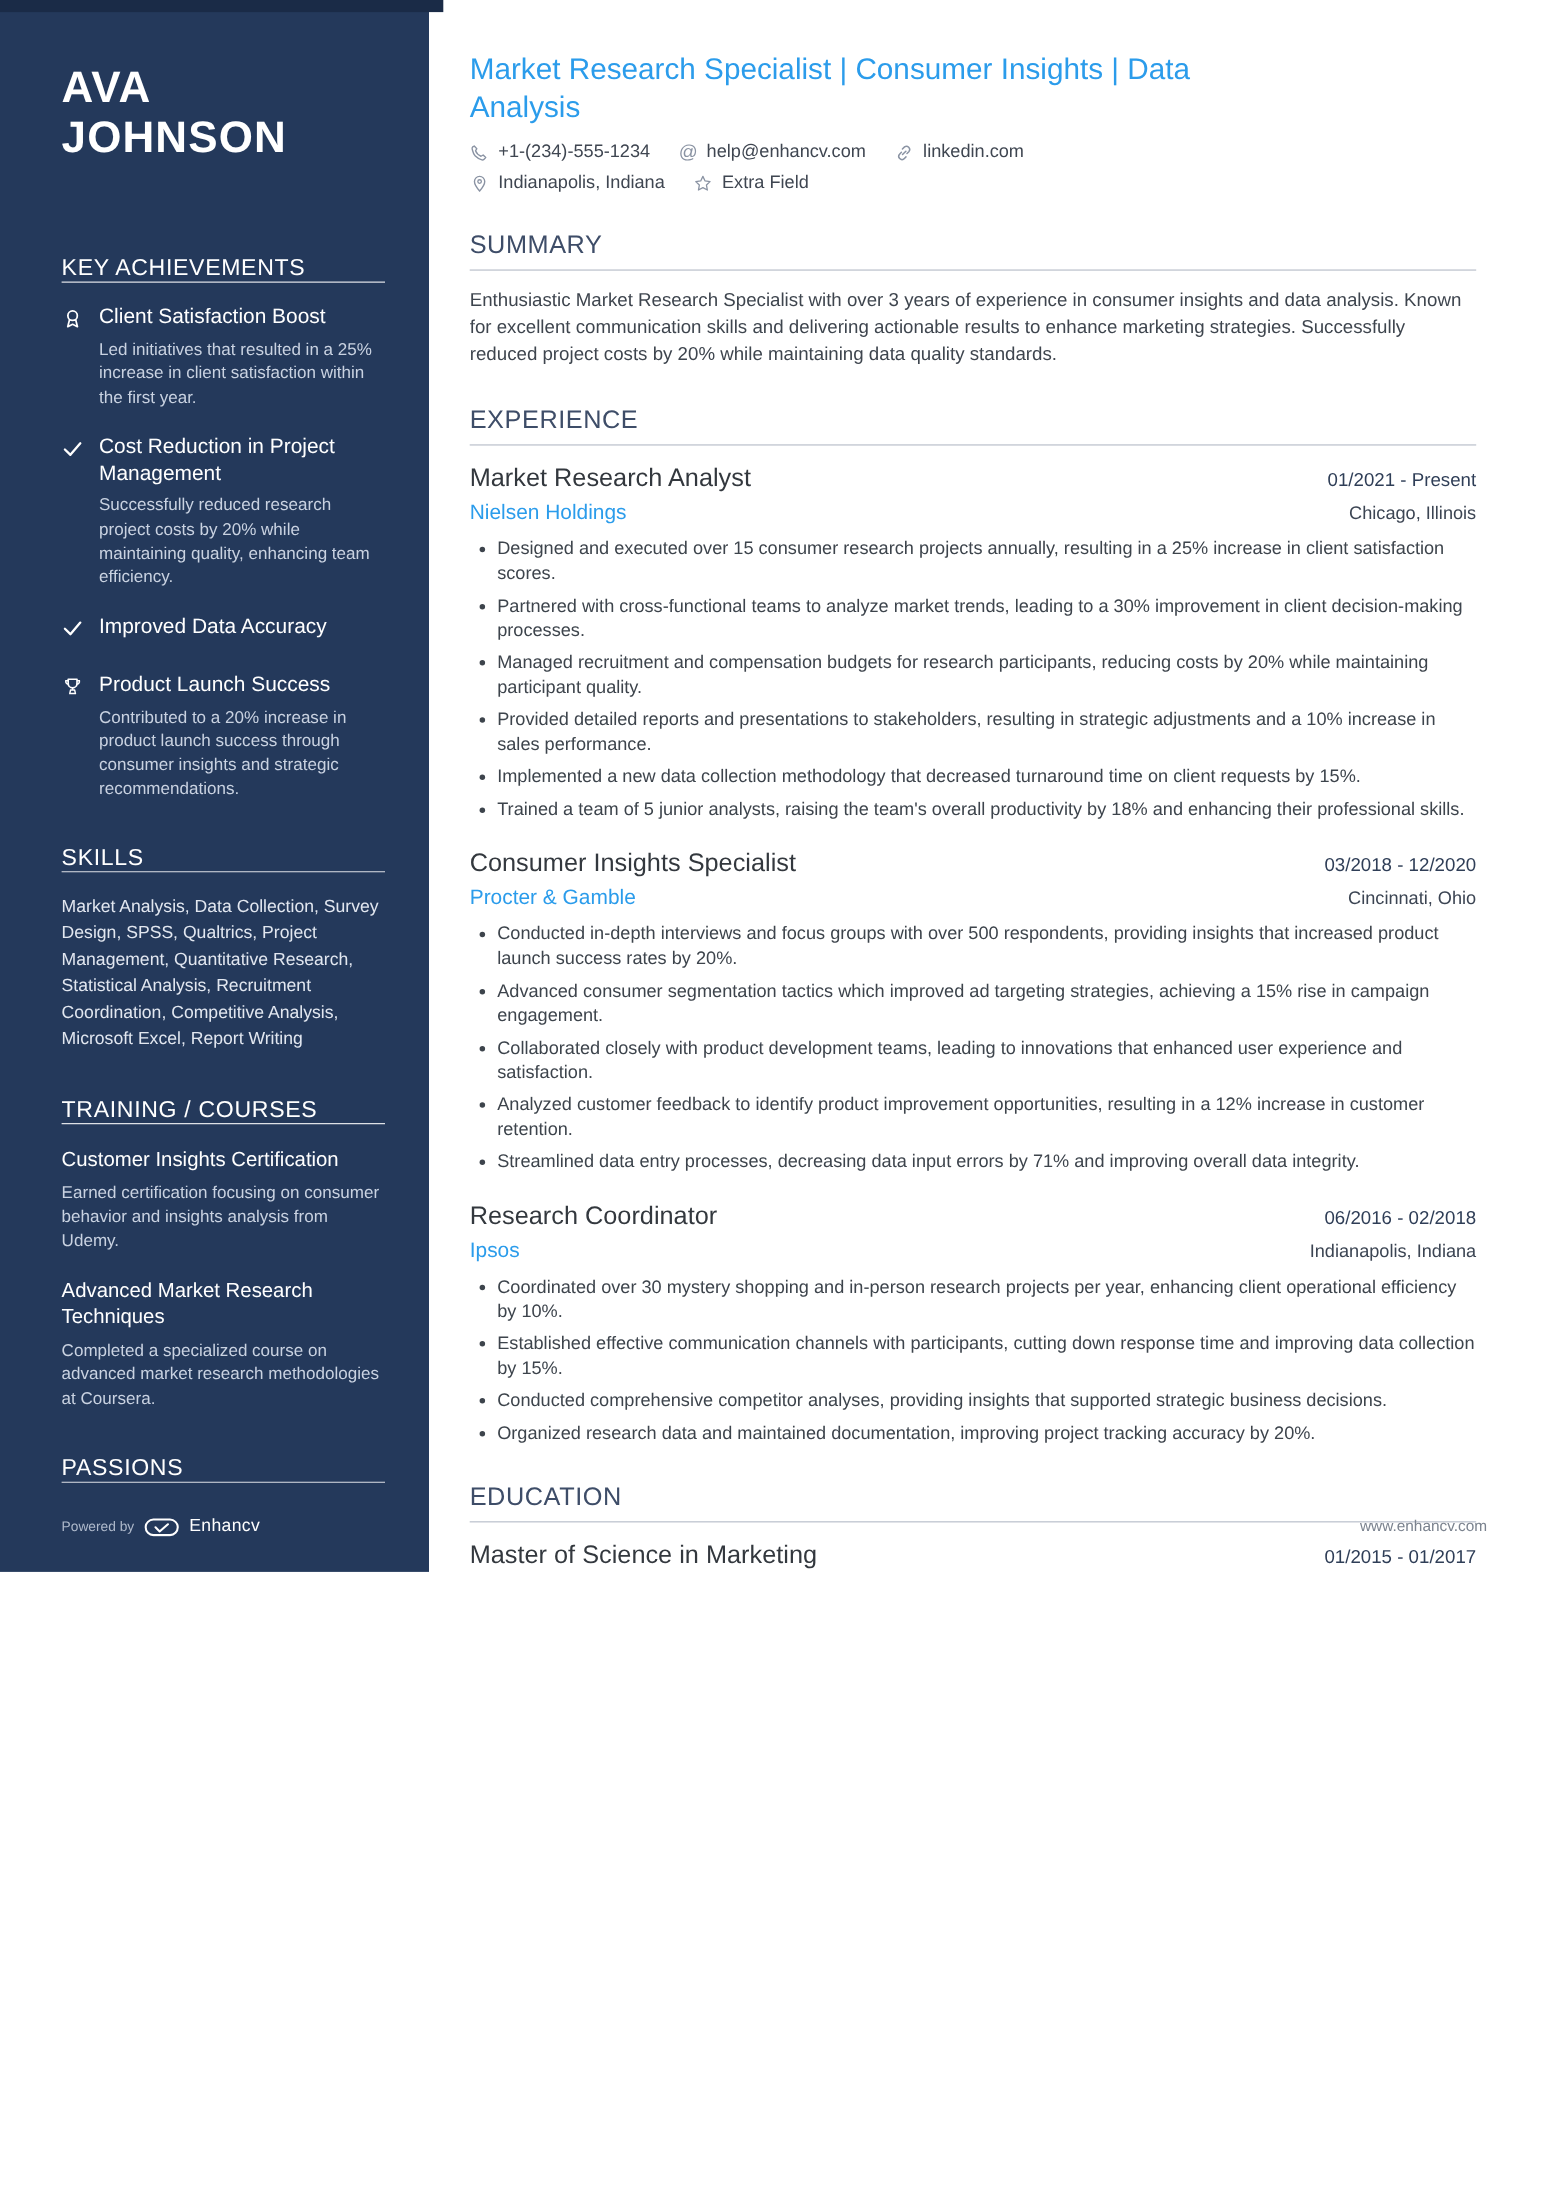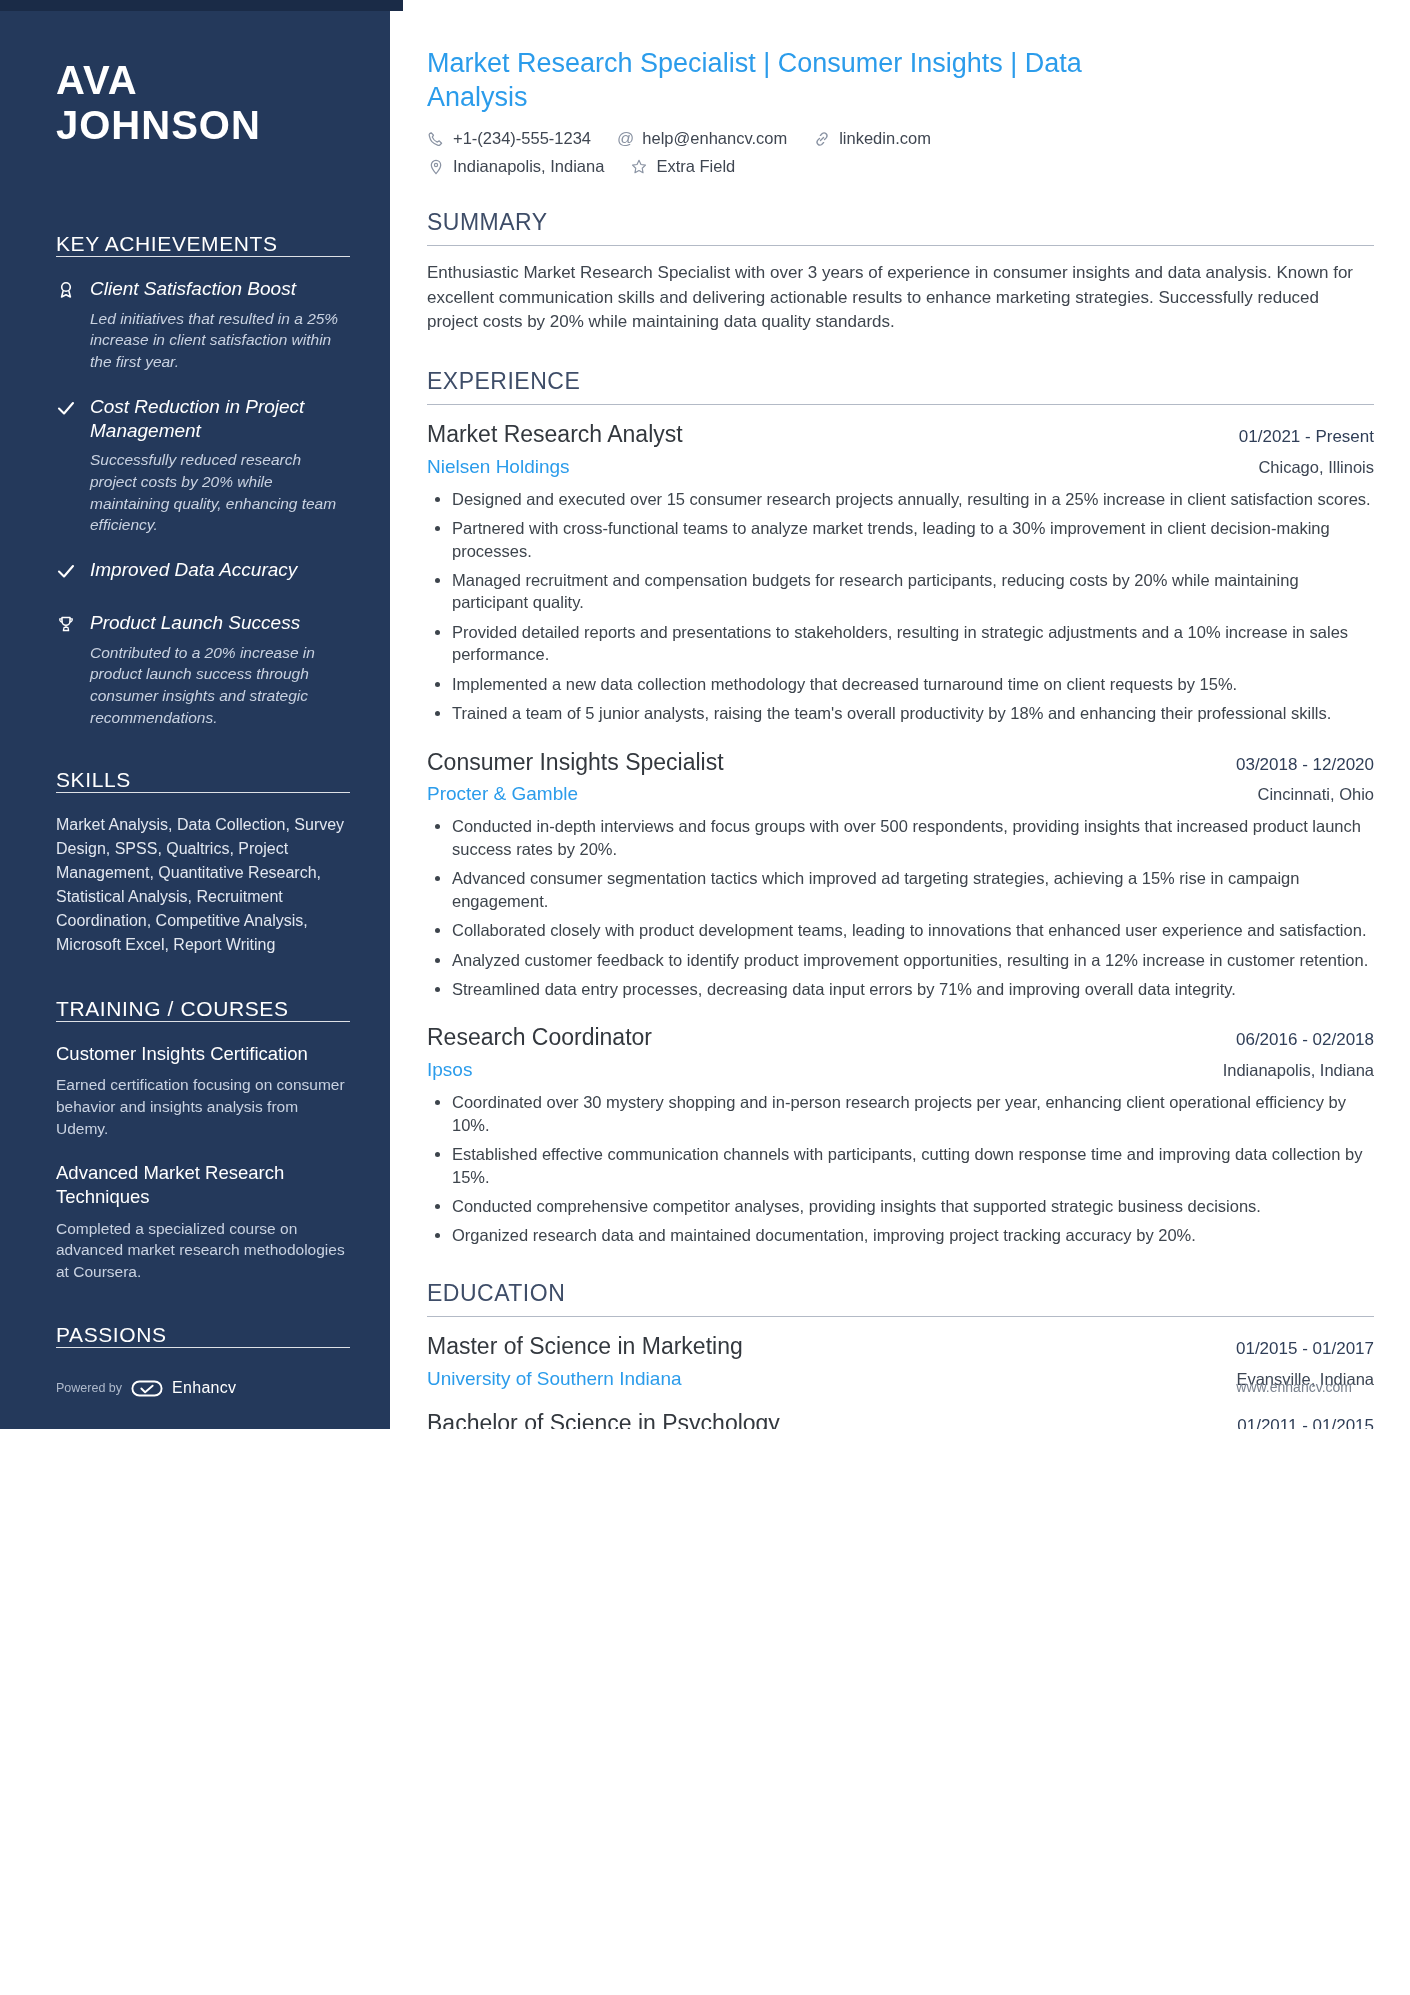--- a/index.html
+++ b/index.html
@@ -10,40 +10,40 @@
 
   .top-strip { position:absolute; top:0; left:0; width:403px; height:11px; background:var(--top-strip,#1a2b47); z-index:3; }
 
   
   .sidebar { position:absolute; top:0; left:0; width:390px; height:100%; background:var(--sidebar-bg,#24395b); color:#fff; padding:58px 40px 0 56px; z-index:2; }
   .name { font-size:40px; font-weight:700; letter-spacing:1px; color:#ffffff; margin-bottom:84px; }
 
   .sb-section { margin-bottom:40px; }
   .sb-heading { font-size:21px; font-weight:400; letter-spacing:.6px; color:#ffffff; border-bottom:1px solid rgba(255,255,255,.85); margin-bottom:20px; }
 
-  .ach-item { display:flex; gap:12px; margin-bottom:22px;font-style:italic; }
+  .ach-item { display:flex; gap:12px; margin-bottom:22px; }
   .ach-icon { flex:0 0 22px; width:22px; color:#ffffff; padding-top:3px; }
   .ach-icon svg { width:20px; height:20px; display:block; }
   .ach-title { font-size:19px; font-weight:400; color:#ffffff; line-height:1.25; margin-bottom:7px; }
   .ach-text { font-size:15.5px; line-height:1.4; color:#c9d2e1; }
 
   .skills-text { font-size:16px; line-height:1.5; color:#e2e7f0; }
 
   .tr-item { margin-bottom:22px; }
   .tr-title { font-size:18.5px; font-weight:400; color:#ffffff; line-height:1.3; margin-bottom:8px; }
   .tr-text { font-size:15.5px; line-height:1.4; color:#c9d2e1; }
 
   .sb-footer { position:absolute; left:56px; bottom:32px; display:flex; align-items:center; gap:9px; }
   .powered-label { font-size:12.5px; color:#aeb9cb; }
   .logo-mark { color:#ffffff; display:inline-flex; }
   .logo-mark svg { width:32px; height:17px; display:block; }
   .logo-text { font-size:16px; color:#ffffff; letter-spacing:.3px; }
 
   
-  .main { position:absolute; top:0; left:390px; right:0; height:100%; padding:46px 36px 0 37px;border-radius:13px; }
+  .main { position:absolute; top:0; left:390px; right:0; height:100%; padding:46px 68px 0 37px;border-radius:13px; }
   .headline { color:var(--accent,#2b9ceb); font-size:27px; font-weight:400; line-height:1.26; max-width:680px; margin-bottom:15px; }
 
   .contact-row { display:flex; align-items:center; gap:26px; margin-bottom:9px; }
   .contact { display:flex; align-items:center; gap:8px; font-size:16.5px; color:#3f4651; }
   .c-icon { color:#8a93a3; display:inline-flex; align-items:center; }
   .c-icon svg { width:18px; height:18px; display:block; }
   .at-glyph { font-size:17px; color:#8a93a3; line-height:1; }
 
   .m-section { margin-top:33px; }
   .m-heading { font-size:23px; font-weight:400; letter-spacing:.5px; color:#3e4d68; padding-bottom:9px; border-bottom:1.5px solid #b3bac6; margin-bottom:15px; }

